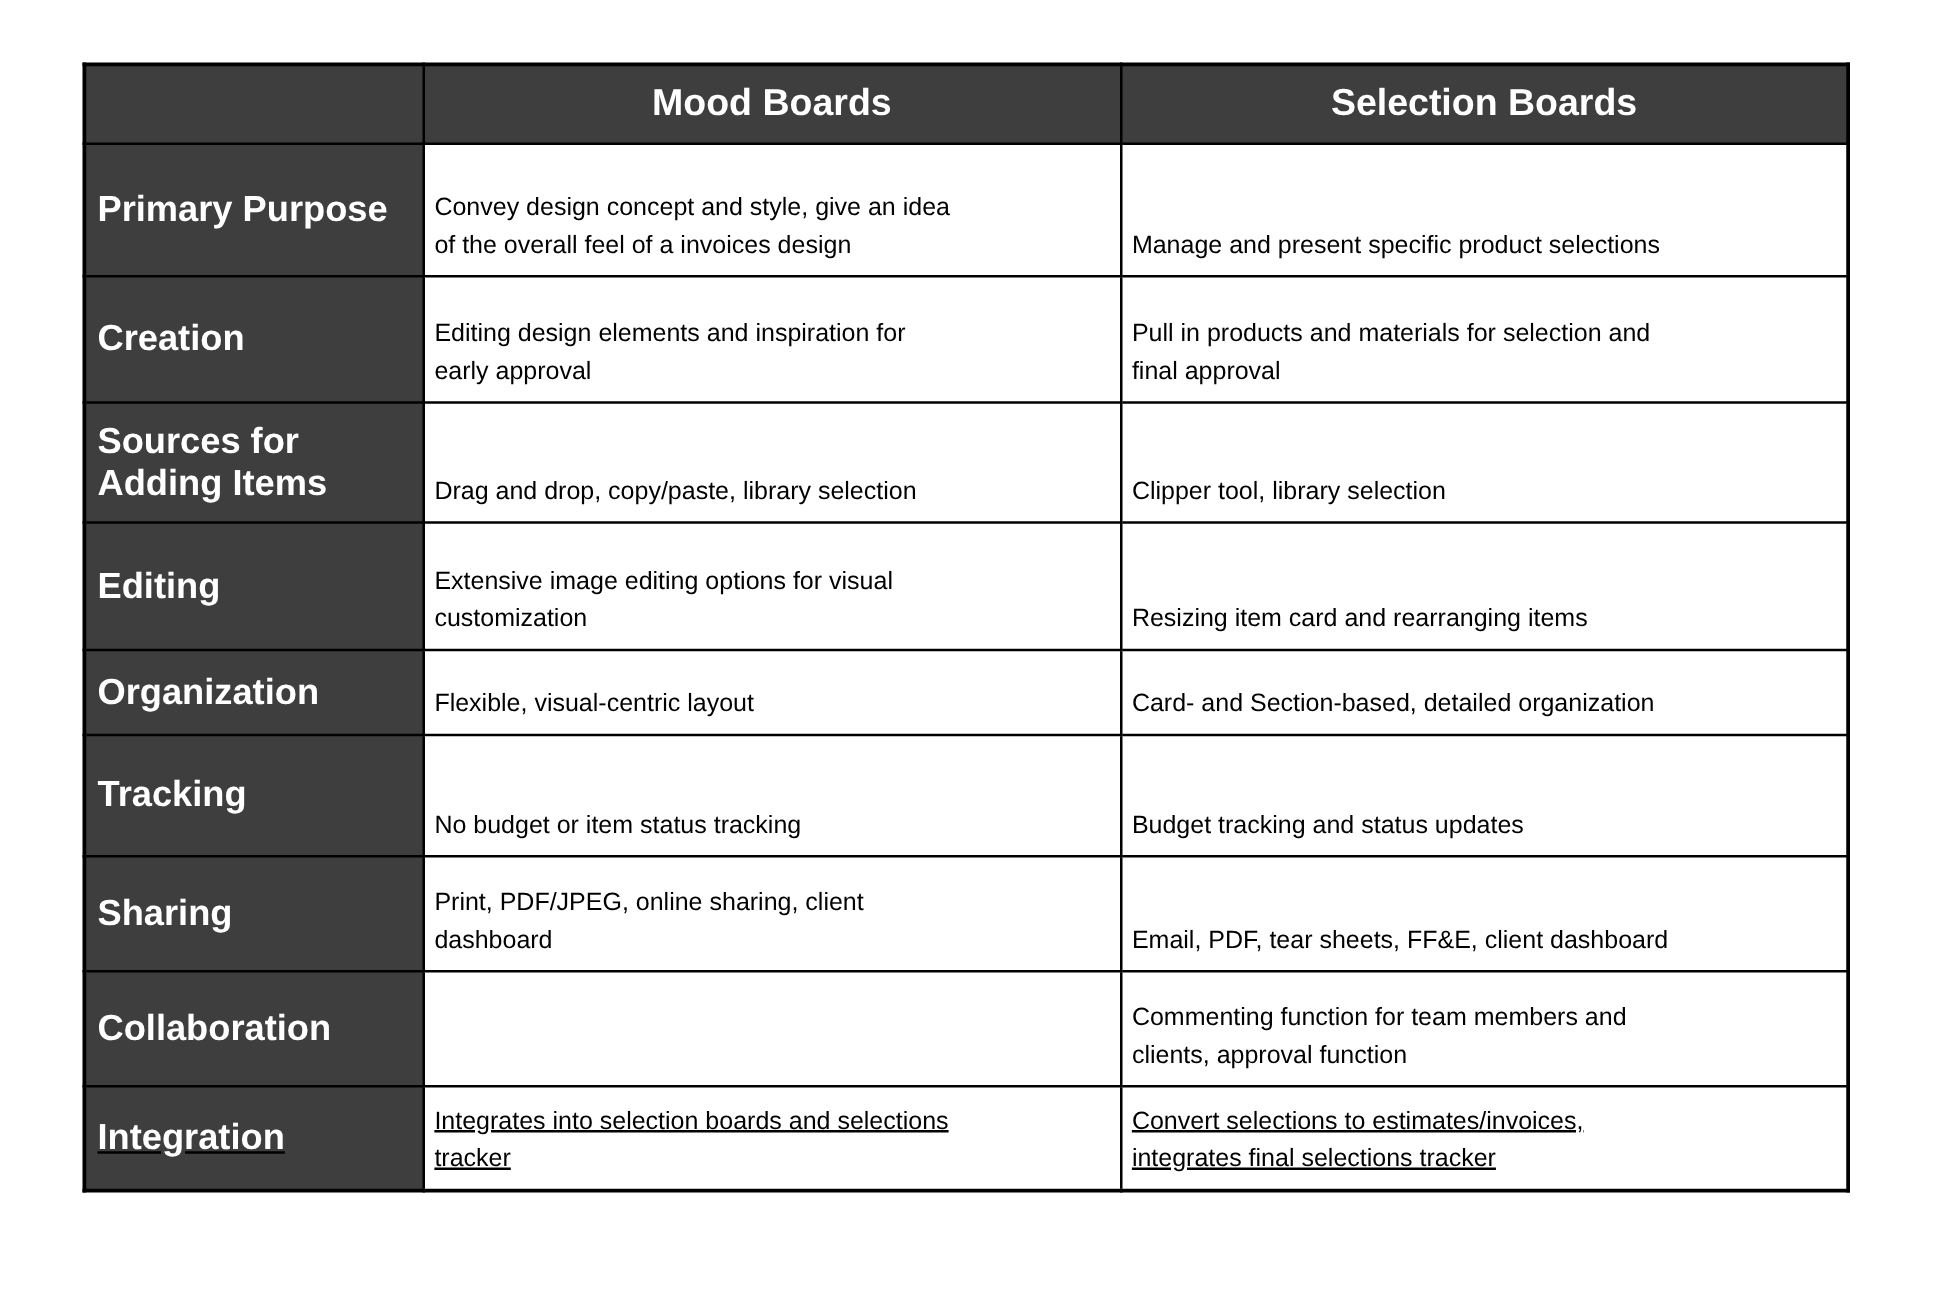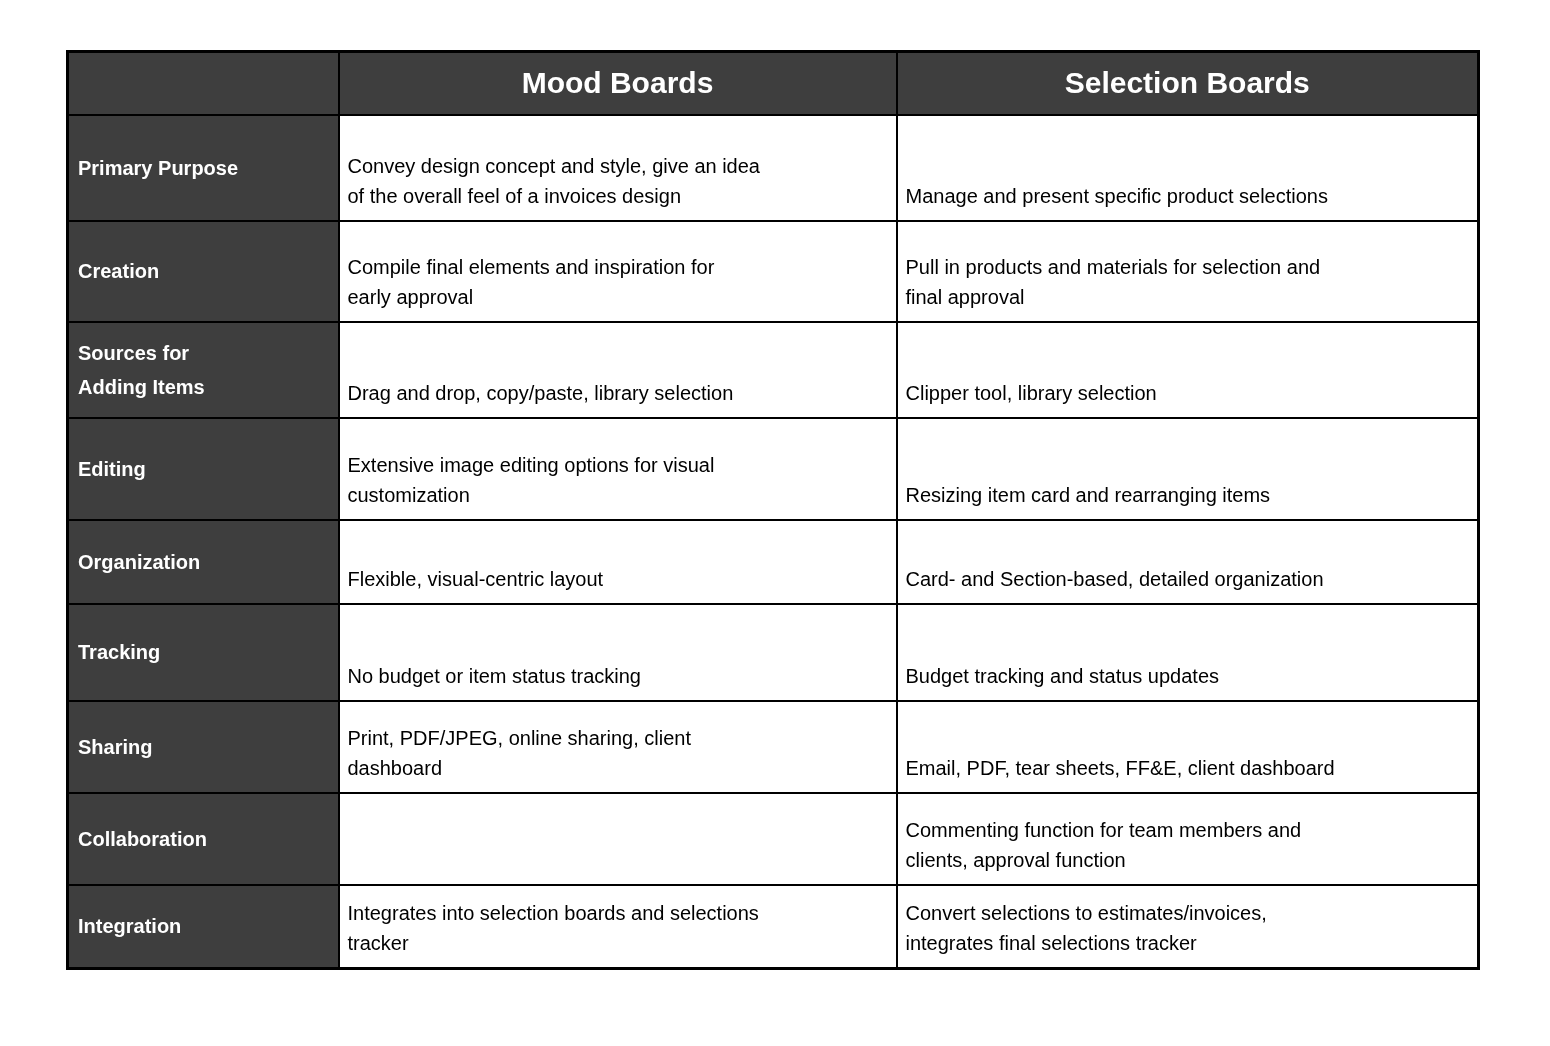--- a/index.html
+++ b/index.html
@@ -40,21 +40,21 @@
     color:var(--header-text);
     font-size:30px;
     font-weight:bold;
     text-align:center;
     vertical-align:middle;
   }
 
   tbody th.rowlabel{
     background:var(--header-bg);
     color:var(--header-text);
-    font-size:20px;
+    font-size:29px;
     font-weight:bold;
     text-align:left;
     vertical-align:middle;
     padding:6px 8px 6px 9px;
     line-height:34px;
     white-space:pre-line;
   }
 
   tbody td.cell{
     background:var(--cell-bg);
@@ -65,25 +65,25 @@
     text-align:left;
     padding:6px 10px 9px 8px;
     white-space:pre-line;
   }
 
   
   tbody tr:nth-child(1){height:106px;}
   tbody tr:nth-child(2){height:101px;}
   tbody tr:nth-child(3){height:96px;}
   tbody tr:nth-child(4){height:102px;}
-  tbody tr:nth-child(5){height:84px;}
+  tbody tr:nth-child(5){height:68px;}
   tbody tr:nth-child(6){height:97px;}
   tbody tr:nth-child(7){height:92px;}
   tbody tr:nth-child(8){height:92px;}
-  tbody tr:nth-child(9){height:84px;}
+  tbody tr:nth-child(9){height:84px;text-decoration:underline;}
 </style>
 </head>
 <body>
 
 <div class="table-wrap">
   <table class="compare">
     <colgroup>
       <col class="c-label">
       <col class="c-mood">
       <col class="c-sel">
@@ -98,21 +98,21 @@
     <tbody>
   <tr>
     <th class="rowlabel">Primary Purpose</th>
     <td class="cell">Convey design concept and style, give an idea
 of the overall feel of a invoices design</td>
     <td class="cell">Manage and present specific product selections</td>
   </tr>
 
   <tr>
     <th class="rowlabel">Creation</th>
-    <td class="cell">Compile final elements and inspiration for
+    <td class="cell">Editing design elements and inspiration for
 early approval</td>
     <td class="cell">Pull in products and materials for selection and
 final approval</td>
   </tr>
 
   <tr>
     <th class="rowlabel">Sources for
 Adding Items</th>
     <td class="cell">Drag and drop, copy/paste, library selection</td>
     <td class="cell">Clipper tool, library selection</td>

